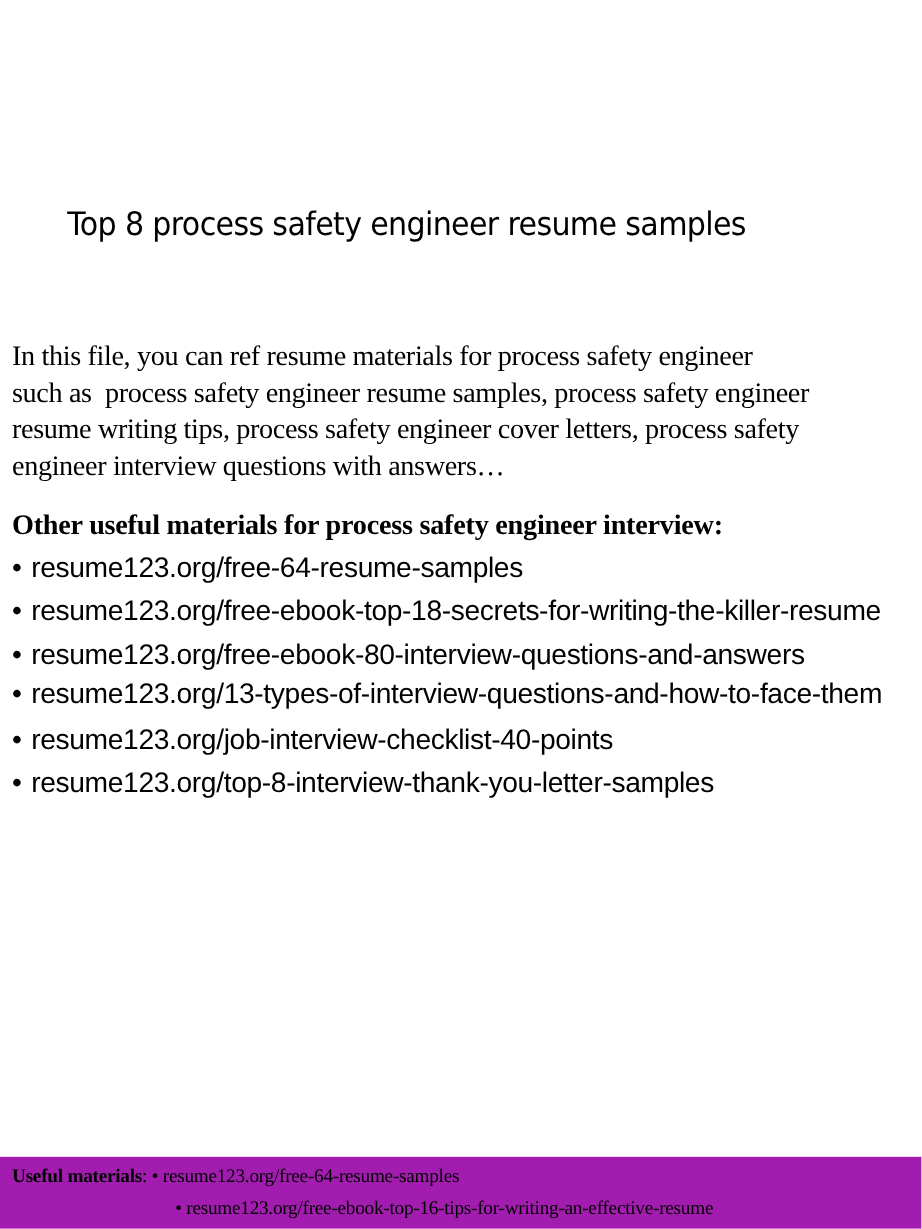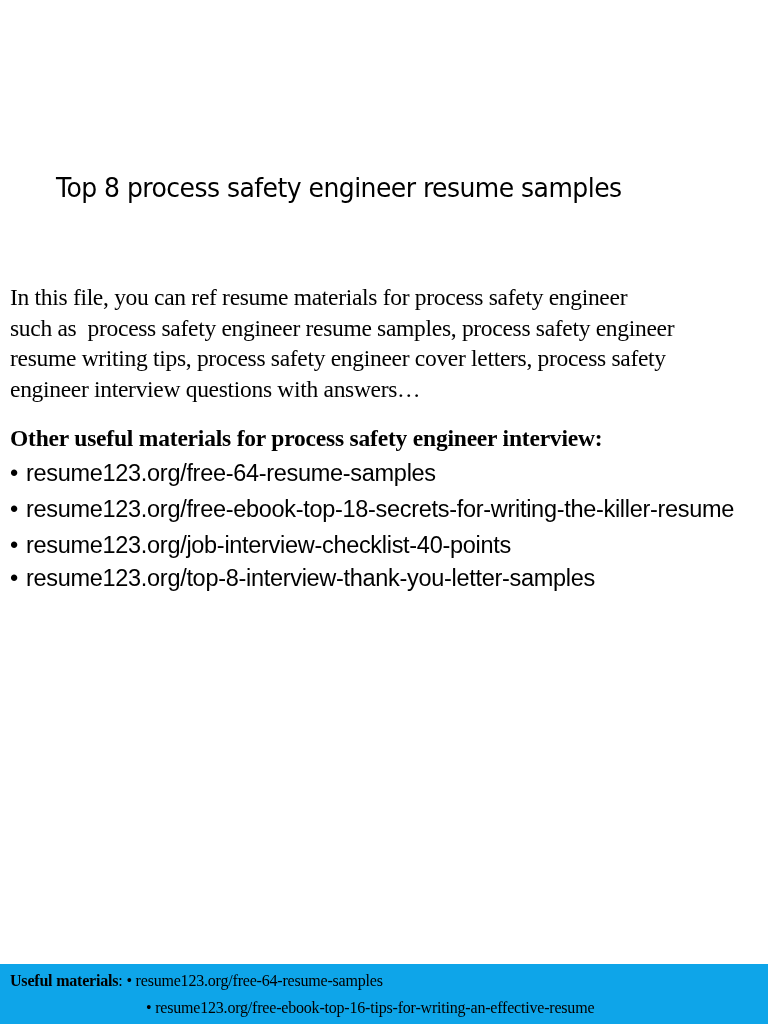--- a/index.html
+++ b/index.html
@@ -72,21 +72,21 @@
     .bullet {
       display: inline-block;
       width: 16px;
     }
     .footer {
       position: absolute;
       left: 0;
       top: 964px;
       width: 768px;
       height: 60px;
-      background: #0ea5e9;
+      background: #a21caf;
       font-family: "Liberation Serif", serif;
       font-size: 16px;
     }
     .footer .row {
       position: absolute;
       white-space: nowrap;
       letter-spacing: -0.2px;
     }
     .footer .row1 { left: 10px; top: 8px; }
     .footer .row2 { left: 146px; top: 35px; }
@@ -107,20 +107,26 @@
 <div class="subhead">Other useful materials for process safety engineer interview:</div>
 
 <ul class="links">
   <li>
     <span class="bullet">•</span><span>resume123.org/free-64-resume-samples</span>
   </li>
   <li>
     <span class="bullet">•</span><span>resume123.org/free-ebook-top-18-secrets-for-writing-the-killer-resume</span>
   </li>
   <li>
+    <span class="bullet">•</span><span>resume123.org/free-ebook-80-interview-questions-and-answers</span>
+  </li>
+  <li>
+    <span class="bullet">•</span><span>resume123.org/13-types-of-interview-questions-and-how-to-face-them</span>
+  </li>
+  <li>
     <span class="bullet">•</span><span>resume123.org/job-interview-checklist-40-points</span>
   </li>
   <li>
     <span class="bullet">•</span><span>resume123.org/top-8-interview-thank-you-letter-samples</span>
   </li>
 </ul>
 
 <div class="footer">
   <div class="row row1">
     <span class="label">Useful materials</span><span>: </span><span>•</span>&nbsp;<span>resume123.org/free-64-resume-samples</span>

